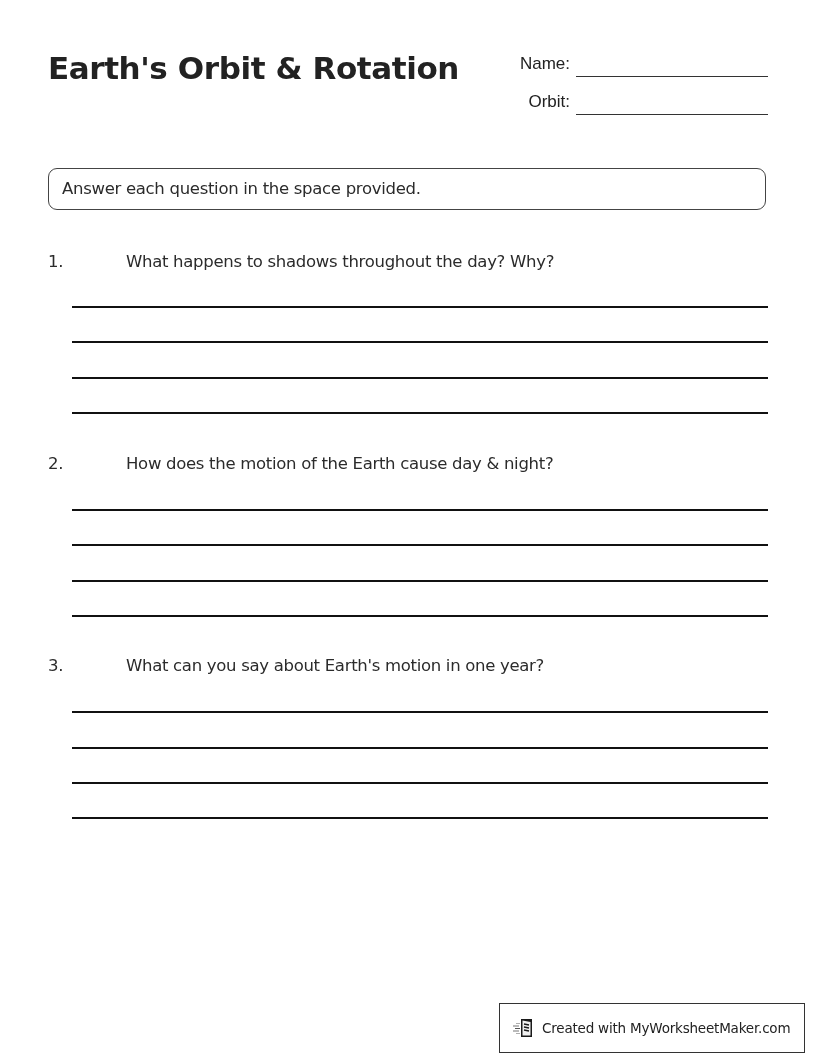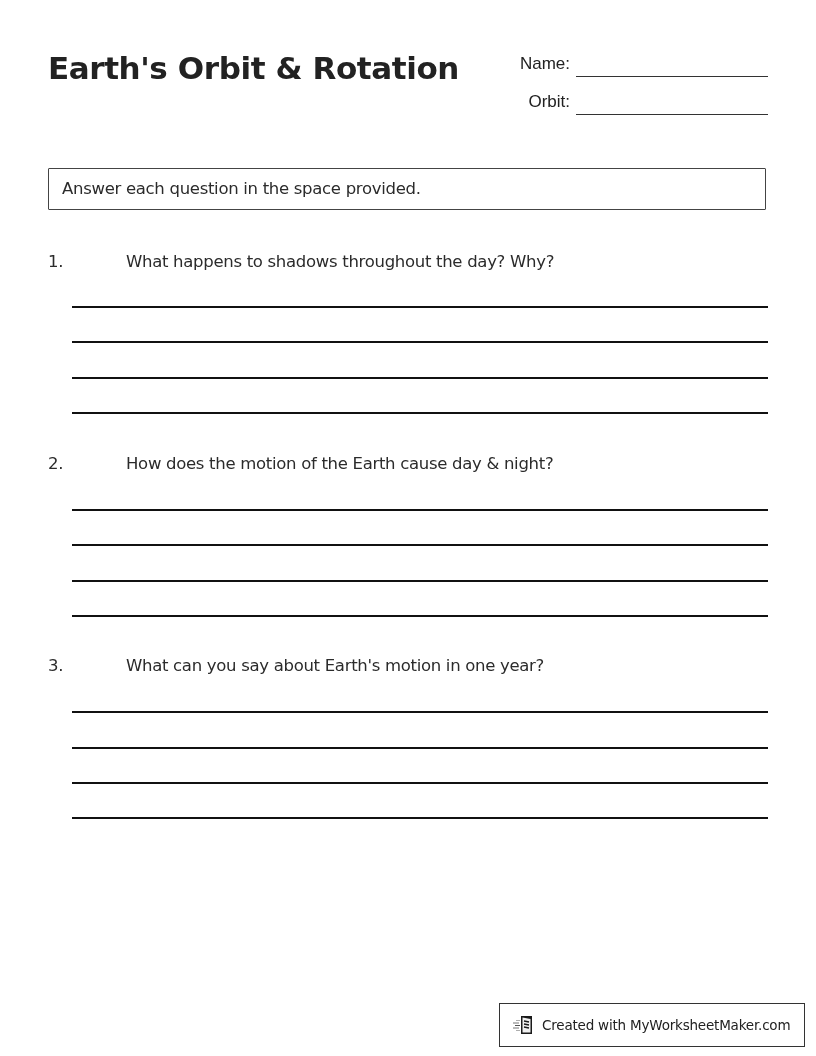--- a/index.html
+++ b/index.html
@@ -51,21 +51,21 @@
       border-bottom: 1px solid #333;
       height: 0;
     }
     .instructions {
       position: absolute;
       left: 48px;
       top: 168px;
       width: 718px;
       height: 42px;
       border: 1px solid #444;
-      border-radius: 1px;
+      border-radius: 9px;
       box-sizing: border-box;
     }
     .instructions span {
       position: absolute;
       left: 13px;
       top: 10px;
       font-size: 16.5px;
       color: #2b2b2b;
       letter-spacing: -0.3px;
       white-space: nowrap;
@@ -98,21 +98,21 @@
       left: 24px;
       width: 696px;
       height: 0;
       border-top: 2px solid #111;
     }
     .footer-badge {
       position: absolute;
       left: 499px;
       top: 1003px;
       width: 306px;
-      height: 44px;
+      height: 50px;
       border: 1px solid #333;
       box-sizing: border-box;
       display: flex;
       align-items: center;
       padding-left: 12px;
     }
     .footer-badge .logo {
       width: 24px;
       height: 22px;
       margin-right: 6px;

